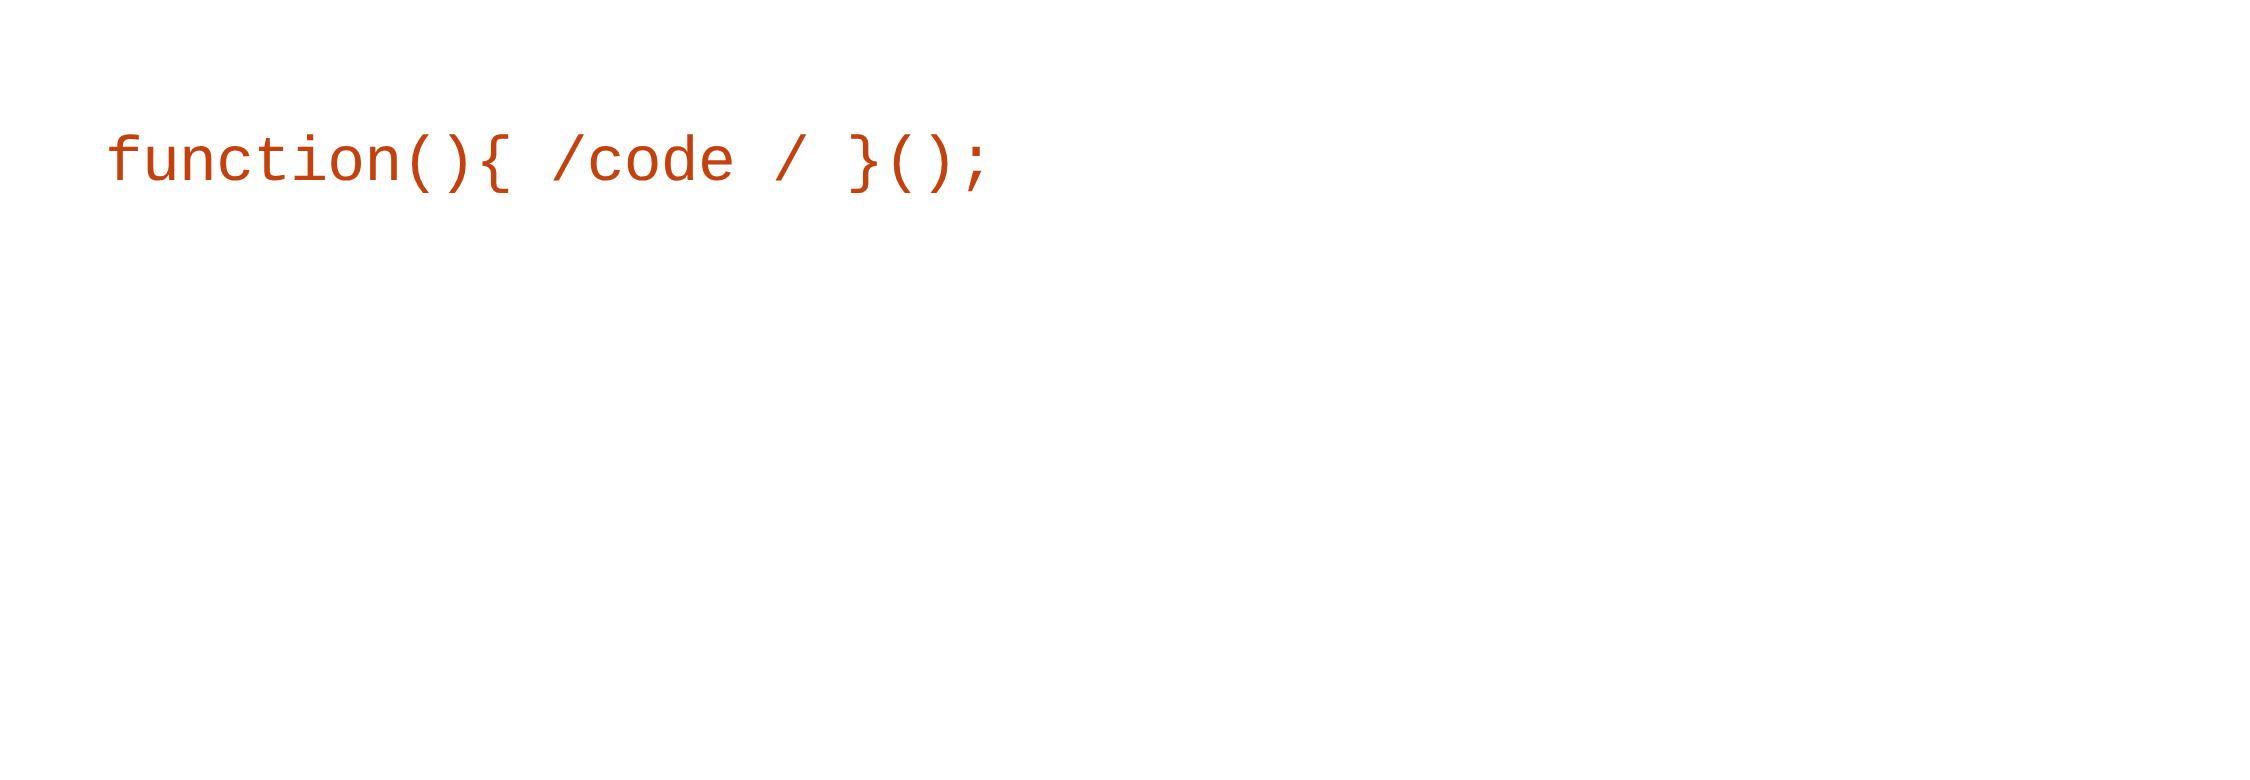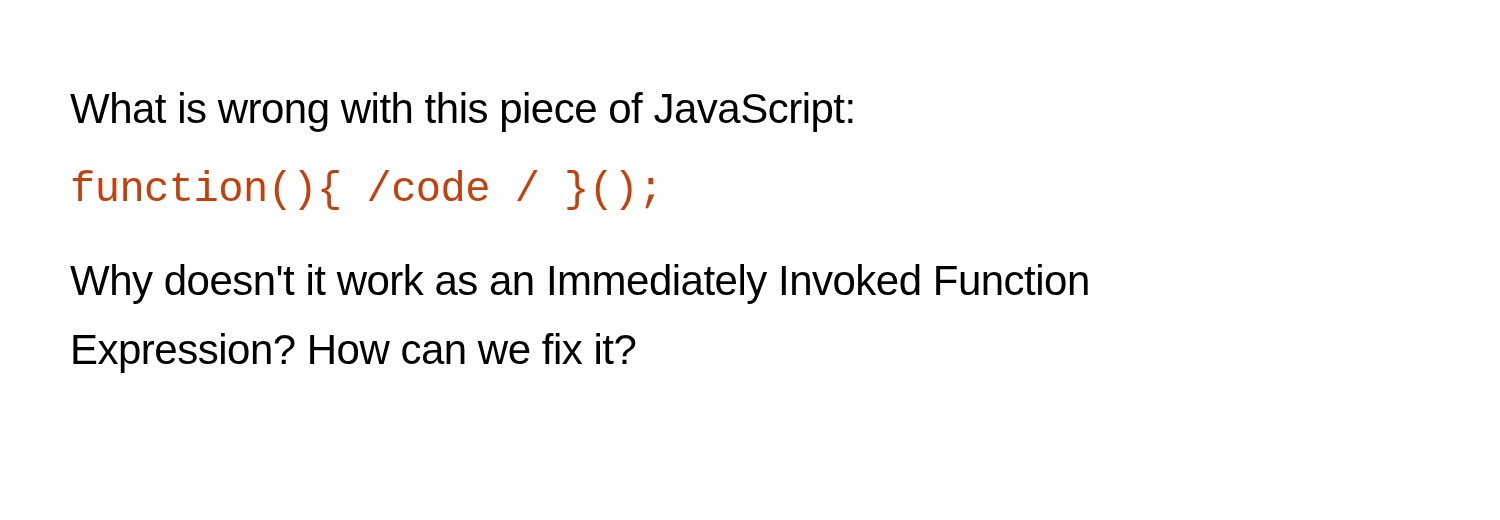--- a/index.html
+++ b/index.html
@@ -39,16 +39,14 @@
       font-weight: 400;
       color: #000000;
       line-height: 1.65;
       letter-spacing: -0.5px;
     }
   </style>
 </head>
 <body>
 
 <div class="content">
-  <p class="question-line-1">What is wrong with this piece of JavaScript:</p>
   <p class="code-line">function(){ /code / }();</p>
-  <p class="question-line-2">Why doesn't it work as an Immediately Invoked Function Expression? How can we fix it?</p>
 </div>
 
 </body></html>

